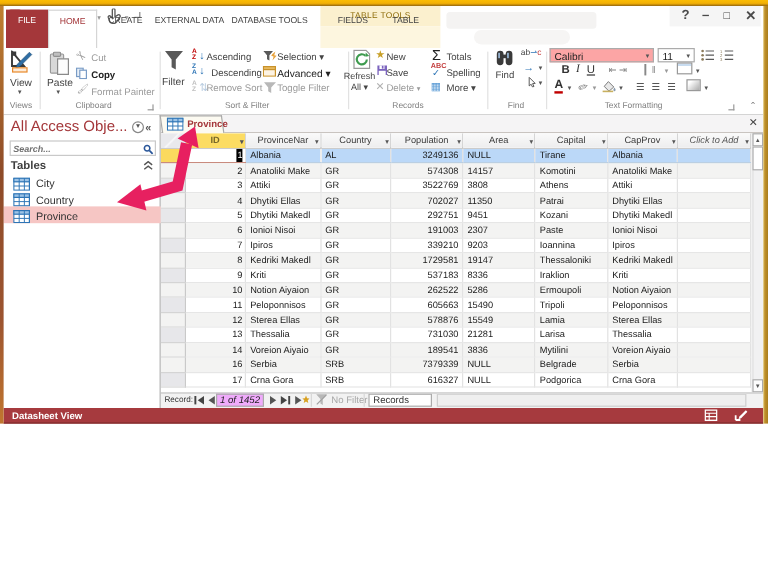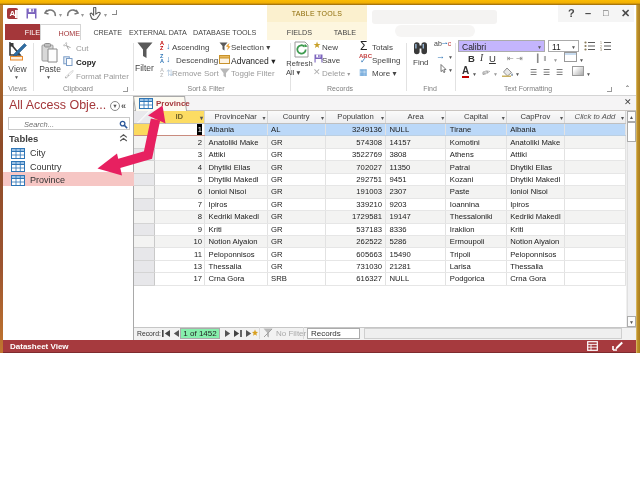--- a/index.html
+++ b/index.html
@@ -17,35 +17,35 @@
   #titlebar { left:2.5px; top:5px; width:633.5px; height:17px; background:#ffffff; }
   #tt-patch { left:267px; top:5px; width:100px; height:17px; background:#FBF0CE; }
   #tt-label { left:267px; top:9.5px; width:100px; text-align:center; font-size:7px; letter-spacing:0.3px; color:#8E6C09; }
   #ghost1 { left:372px; top:10px; width:125px; height:14px; background:#F4F3F2; border-radius:3px;}
   #ghost2 { left:395px; top:25px; width:80px; height:12px; background:#F6F5F4; border-radius:6px;}
   
   .wctl { top:7px; font-size:11px; color:#4A4A4A; font-weight:bold; }
   
   #tabrow { left:2.5px; top:22px; width:633.5px; height:18px; background:transparent; }
   #ctxbg { left:267px; top:22px; width:100px; height:18px; background:#FDF6DF; }
-  .rtab { top:24px; height:18px; line-height:18px; text-align:right; font-size:7.2px; color:#444; letter-spacing:0px; white-space:nowrap;}
+  .rtab { top:8px; height:32px; line-height:18px; text-align:center; font-size:7.2px; color:#444; letter-spacing:0px; white-space:nowrap;}
   #filetab { left:5px; width:35px; background:#A4373A; color:#fff; }
   #hometab { left:40px; width:41px; background:#fff; border:1px solid #D5D5D5; border-bottom:none; color:#A4373A; line-height:17px;}
   
   #ribbon { left:2.5px; top:40px; width:633.5px; height:56px; background:#ffffff; border-bottom:1px solid #D4D4D4; }
   .gdiv { top:43px; width:1px; height:48px; background:#E2E2E2; }
   .glabel { top:85px; font-size:7px; color:#7F7F7F; text-align:center; }
   .rsmall { font-size:8px; color:#444; }
   .gray { color:#9A9A9A; }
   
   #mainarea { left:2.5px; top:96px; width:633.5px; height:243.5px; background:#EFEFEF; }
   #navpane { left:2.5px; top:96px; width:131px; height:243.5px; background:#fff; border-right:1.5px solid #A9A9A9; }
   #navtitle { left:9px; top:98px; font-size:12.5px; color:#A4373A; }
   #searchbox { left:8px; top:117px; width:122px; height:13px; border:1px solid #C9C9C9; background:#fff; }
-  #searchtxt { left:24px; top:119.5px; font-size:7.5px; font-style:italic; color:#707070; }
+  #searchtxt { left:11px; top:119.5px; font-size:7.5px; font-style:italic; color:#707070;font-weight:bold; }
   #tableshdr { left:9px; top:133px; font-size:9.5px; font-weight:bold; color:#3F3F3F; }
   .navitem { left:30px; font-size:9px; color:#333; }
   #provhl { left:2.5px; top:172px; width:131px; height:14px; background:#F6C6C4; }
   
   #tabstrip { left:134px; top:96px; width:502px; height:14.5px; background:#F5F4F5; border-bottom:1px solid #C9C4C0; }
   #doctab { left:135px; top:96px; width:52px; height:14.5px; background:#FCFAF1; border:1px solid #A9A9A9; border-bottom:none; transform:skewX(8deg); transform-origin:bottom left; }
   #doctab-label { left:156px; top:99px; font-size:8px; font-weight:bold; color:#A4373A; }
   #closex { left:624px; top:97px; font-size:9px; color:#444; }
   #sheet { left:134px; top:110.5px; width:491.5px; height:216px; background:#fff; overflow:hidden; }
   table { border-collapse:collapse; table-layout:fixed; }
@@ -187,21 +187,21 @@
   <div class="abs glabel" style="left:150px; width:112px;">Sort &amp; Filter</div>
   <div class="abs gdiv" style="left:290px;"></div>
 
   <svg class="abs" style="left:294px; top:41px;" width="15" height="17" viewBox="0 0 15 17">
       <path d="M1 1 h10 l3 3 v12 h-13 z" fill="#fff" stroke="#999"></path>
       <circle cx="7.5" cy="8.5" r="5.2" fill="#fff"></circle>
       <path d="M10.5 5.5 A4.2 4.2 0 1 0 11.7 8.5" fill="none" stroke="#3E9B4F" stroke-width="1.8"></path>
       <path d="M10.8 2.8 l-0.3 3.4 3.2 -0.6 z" fill="#3E9B4F"></path>
     </svg>
   <div class="abs" style="left:286px; top:58.5px; width:27px; text-align:center; font-size:7.5px; color:#444;">Refresh</div>
-  <div class="abs" style="left:286px; top:67.5px; width:27px; font-size:7.5px; color:#444;">All ▾</div>
+  <div class="abs" style="left:286px; top:67.5px; width:27px; text-align:center; font-size:7.5px; color:#444;">All ▾</div>
   <div class="abs" style="left:313px; top:40px; font-size:9px; color:#C8A028;">★</div>
   <div class="abs rsmall" style="left:322px; top:42.5px;">New</div>
   <svg class="abs" style="left:314px; top:54px;" width="9" height="9" viewBox="0 0 9 9">
       <path d="M0.5 0.5 h8 v8 h-8 z" fill="#7C64BE"></path>
       <rect x="2.2" y="0.5" width="4.2" height="3" fill="#fff"></rect>
       <rect x="4.2" y="0.8" width="1.4" height="2.4" fill="#7C64BE"></rect>
       <rect x="1.6" y="5" width="5.8" height="4" fill="#fff"></rect>
     </svg>
   <div class="abs rsmall" style="left:322px; top:55.5px;">Save</div>
   <div class="abs" style="left:313px; top:67px; font-size:9px; color:#B0B0B0;">✕</div>
@@ -227,21 +227,21 @@
   <div class="abs" style="left:434px; top:40px; font-size:7px; color:#444;">ab<span style="color:#2E75B6;">⇀</span><span style="color:#C43E3E;">c</span></div>
   <div class="abs" style="left:436px; top:51px; font-size:9px; color:#2E75B6;">→</div>
   <div class="abs" style="left:448px; top:54px; font-size:5px; color:#555;">▼</div>
   <svg class="abs" style="left:440px; top:64px;" width="7" height="9" viewBox="0 0 7 9">
       <path d="M1 0.5 L6 5.5 L3.8 5.7 L5 8 L3.8 8.6 L2.6 6.2 L1 7.6 Z" fill="#fff" stroke="#555" stroke-width="0.8"></path>
     </svg>
   <div class="abs" style="left:448px; top:67px; font-size:5px; color:#555;">▼</div>
   <div class="abs glabel" style="left:405px; width:50px;">Find</div>
   <div class="abs gdiv" style="left:455px;"></div>
 
-  <div class="abs" style="left:458px; top:40px; width:87px; height:12px; background:#c4b5fd; border:1px solid #ABABAB; font-size:8.5px; color:#222; padding:1px 0 0 3px;">Calibri <span style="position:absolute; right:2px; top:3px; font-size:5px; color:#555;">▼</span></div>
+  <div class="abs" style="left:458px; top:40px; width:87px; height:12px; background:#fca5a5; border:1px solid #ABABAB; font-size:8.5px; color:#222; padding:1px 0 0 3px;">Calibri <span style="position:absolute; right:2px; top:3px; font-size:5px; color:#555;">▼</span></div>
   <div class="abs" style="left:548px; top:40px; width:31px; height:12px; background:#fff; border:1px solid #ABABAB; font-size:8.5px; color:#222; padding:1px 0 0 3px;">11 <span style="position:absolute; right:2px; top:3px; font-size:5px; color:#555;">▼</span></div>
   <svg class="abs" style="left:584px; top:41px;" width="12" height="10" viewBox="0 0 12 10">
       <circle cx="1.5" cy="1.5" r="1.1" fill="#8A7A5A"></circle>
       <circle cx="1.5" cy="5" r="1.1" fill="#8A7A5A"></circle>
       <circle cx="1.5" cy="8.5" r="1.1" fill="#8A7A5A"></circle>
       <path d="M4 1.5 h7 M4 5 h7 M4 8.5 h7" stroke="#5A5A5A" stroke-width="1"></path>
     </svg>
   <svg class="abs" style="left:600px; top:41px;" width="12" height="10" viewBox="0 0 12 10">
       <path d="M4 1.5 h7 M4 5 h7 M4 8.5 h7" stroke="#5A5A5A" stroke-width="1"></path>
       <text x="0" y="3" font-size="3.5" fill="#8A7A5A">1</text>
@@ -458,29 +458,62 @@
             <td class="sel"></td>
             <td class="idc">11</td>
             <td>Peloponnisos</td>
             <td>GR</td>
             <td class="num">605663</td>
             <td>15490</td>
             <td>Tripoli</td>
             <td>Peloponnisos</td>
             <td></td>
           </tr>
+   <tr class="alt">
+            <td class="sel"></td>
+            <td class="idc">12</td>
+            <td>Sterea Ellas</td>
+            <td>GR</td>
+            <td class="num">578876</td>
+            <td>15549</td>
+            <td>Lamia</td>
+            <td>Sterea Ellas</td>
+            <td></td>
+          </tr>
    <tr>
             <td class="sel"></td>
             <td class="idc">13</td>
             <td>Thessalia</td>
             <td>GR</td>
             <td class="num">731030</td>
             <td>21281</td>
             <td>Larisa</td>
             <td>Thessalia</td>
+            <td></td>
+          </tr>
+   <tr class="alt">
+            <td class="sel"></td>
+            <td class="idc">14</td>
+            <td>Voreion Aiyaio</td>
+            <td>GR</td>
+            <td class="num">189541</td>
+            <td>3836</td>
+            <td>Mytilini</td>
+            <td>Voreion Aiyaio</td>
+            <td></td>
+          </tr>
+   <tr class="alt">
+            <td class="sel"></td>
+            <td class="idc">16</td>
+            <td>Serbia</td>
+            <td>SRB</td>
+            <td class="num">7379339</td>
+            <td>NULL</td>
+            <td>Belgrade</td>
+            <td>Serbia</td>
             <td></td>
           </tr>
    <tr>
             <td class="sel"></td>
             <td class="idc">17</td>
             <td>Crna Gora</td>
             <td>SRB</td>
             <td class="num">616327</td>
             <td>NULL</td>
             <td>Podgorica</td>
@@ -497,21 +530,21 @@
 
   <div class="abs" id="recordbar"></div>
   <div class="abs" style="left:137px; top:329.5px; font-size:6.8px; color:#333;">Record:</div>
   <svg class="abs" style="left:161px; top:328.5px;" width="10" height="9" viewBox="0 0 10 9">
       <rect x="1" y="1" width="1.6" height="7" fill="#444"></rect>
       <path d="M9 1 L3.8 4.5 L9 8 z" fill="#444"></path>
     </svg>
   <svg class="abs" style="left:172px; top:328.5px;" width="8" height="9" viewBox="0 0 8 9">
       <path d="M7 1 L1.8 4.5 L7 8 z" fill="#555"></path>
     </svg>
-  <div class="abs" style="left:180px; top:327.5px; width:40px; height:11px; background:#86efac; border:1px solid #ABABAB; font-size:8px; color:#222; text-align:center; line-height:10px;">1 of 1452</div>
+  <div class="abs" style="left:180px; top:327.5px; width:40px; height:11px; background:#f0abfc; border:1px solid #ABABAB; font-size:8px; color:#222; text-align:center; line-height:10px;font-style:italic;">1 of 1452</div>
   <svg class="abs" style="left:224px; top:328.5px;" width="8" height="9" viewBox="0 0 8 9">
       <path d="M1 1 L6.2 4.5 L1 8 z" fill="#555"></path>
     </svg>
   <svg class="abs" style="left:233px; top:328.5px;" width="10" height="9" viewBox="0 0 10 9">
       <path d="M1 1 L6.2 4.5 L1 8 z" fill="#444"></path>
       <rect x="7.2" y="1" width="1.6" height="7" fill="#444"></rect>
     </svg>
   <svg class="abs" style="left:245px; top:328.5px;" width="13" height="9" viewBox="0 0 13 9">
       <path d="M1 1 L6.2 4.5 L1 8 z" fill="#555"></path>
       <path d="M10 0.5 l0.9 2.3 2.1 0.2 -1.6 1.5 0.5 2.3 -1.9 -1.2 -1.9 1.2 0.5 -2.3 -1.6 -1.5 2.1 -0.2 z" fill="#D8A020"></path>

